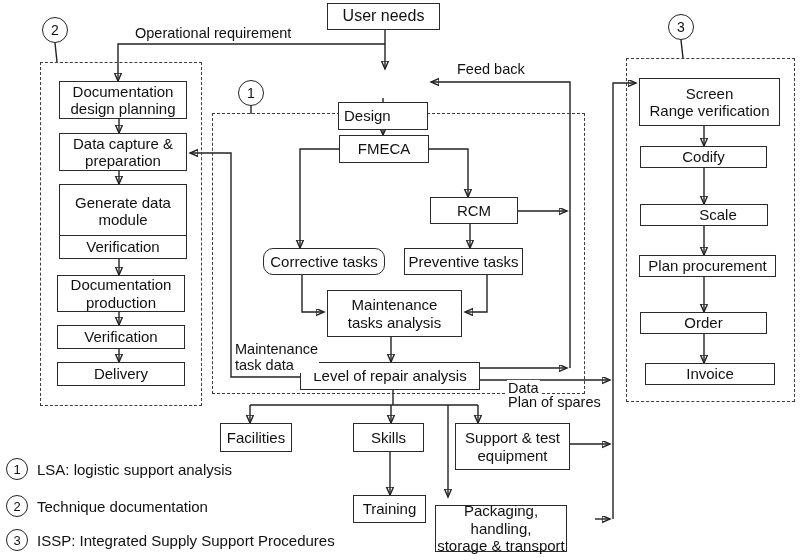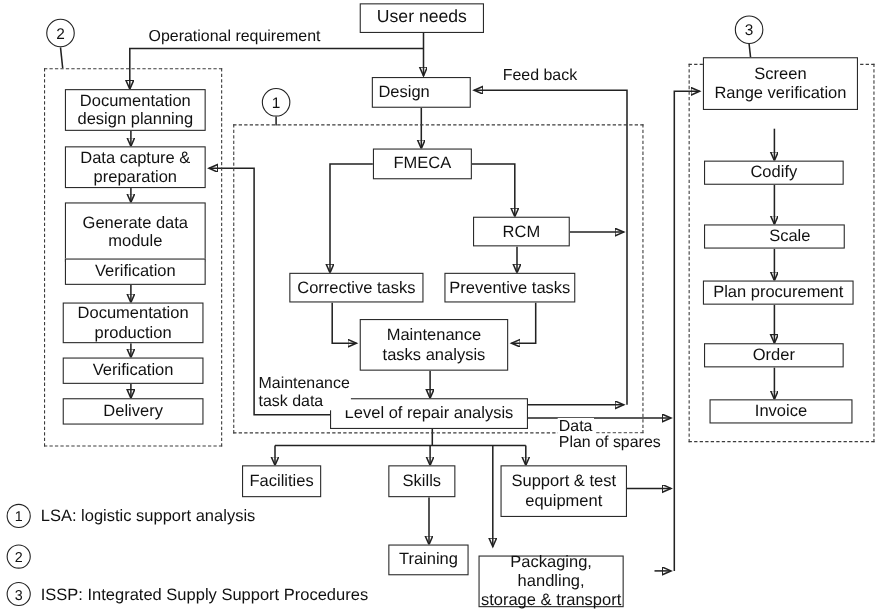--- a/index.html
+++ b/index.html
@@ -13,21 +13,21 @@
   .group {
     position:absolute; border:1.4px dashed #3c3c3c; z-index:2;
     background:transparent;
   }
   .node {
     position:absolute; border:1.5px solid #2b2b2b; background:#fff;
     display:flex; align-items:center; justify-content:center;
     text-align:center; font-size:15px; line-height:1.16;
     white-space:pre-line; z-index:3; box-sizing:border-box;
   }
-  .node.align-left { justify-content:flex-start; text-align:right; padding-left:5px; }
+  .node.align-left { justify-content:flex-start; text-align:right; padding-left:5px;margin-top:32px; }
   .node.big { font-size:16px; }
   .badge {
     position:absolute; width:26px; height:26px; border:1.5px solid #222;
     border-radius:50%; background:#fff; display:flex; align-items:center;
     justify-content:center; font-size:14px; z-index:4; box-sizing:border-box;
   }
   .note {
     position:absolute; font-size:14.5px; line-height:1.12; background:#fff;
     z-index:5; white-space:pre-line; padding:0 1px;
   }
@@ -106,33 +106,33 @@
       <div class="node" style="left: 59px; top: 184px; width: 128px; height: 54px;">Generate data
 module</div>
       <div class="node" style="left: 59px; top: 235px; width: 128px; height: 24px;">Verification</div>
       <div class="node" style="left: 57px; top: 275px; width: 128px; height: 37px;">Documentation
 production</div>
       <div class="node" style="left: 57px; top: 325px; width: 128px; height: 24px;">Verification</div>
       <div class="node" style="left: 57px; top: 362px; width: 128px; height: 24px;">Delivery</div>
       <div class="node align-left" style="left: 338px; top: 70px; width: 90px; height: 28px;">Design</div>
       <div class="node" style="left: 339px; top: 135px; width: 90px; height: 28px;">FMECA</div>
       <div class="node" style="left: 430px; top: 197px; width: 88px; height: 27px;">RCM</div>
-      <div class="node" style="left: 263px; top: 248px; width: 122px; height: 27px;">Corrective tasks</div>
+      <div class="node" style="left: 263px; top: 248px; width: 122px; height: 27px; border-radius: 10px;">Corrective tasks</div>
       <div class="node" style="left: 404px; top: 248px; width: 119px; height: 27px;">Preventive tasks</div>
       <div class="node" style="left: 327px; top: 290px; width: 135px; height: 47px;">Maintenance
 tasks analysis</div>
       <div class="node" style="left: 300px; top: 362px; width: 180px; height: 28px;">Level of repair analysis</div>
       <div class="node" style="left: 220px; top: 423px; width: 72px; height: 29px;">Facilities</div>
-      <div class="node" style="left: 353px; top: 423px; width: 61px; height: 29px;">Skills</div>
+      <div class="node" style="left: 353px; top: 423px; width: 71px; height: 29px;">Skills</div>
       <div class="node" style="left: 455px; top: 423px; width: 115px; height: 47px;">Support &amp; test
 equipment</div>
       <div class="node" style="left: 353px; top: 495px; width: 73px; height: 28px;">Training</div>
       <div class="node" style="left: 435px; top: 505px; width: 132px; height: 47px;">Packaging, handling,
 storage &amp; transport</div>
-      <div class="node" style="left: 639px; top: 52px; width: 141px; height: 48px;">Screen
+      <div class="node" style="left: 639px; top: 78px; width: 141px; height: 48px;">Screen
 Range verification</div>
       <div class="node" style="left: 640px; top: 146px; width: 127px; height: 22px;">Codify</div>
       <div class="node" style="left: 640px; top: 204px; width: 128px; height: 22px; padding-left: 28px;">Scale</div>
       <div class="node" style="left: 639px; top: 255px; width: 137px; height: 22px;">Plan procurement</div>
       <div class="node" style="left: 640px; top: 312px; width: 127px; height: 22px;">Order</div>
       <div class="node" style="left: 645px; top: 363px; width: 130px; height: 22px;">Invoice</div>
     </div>
   <div id="badge-layer">
       <div class="badge" style="left: 42px; top: 17px;">2</div>
       <div class="badge" style="left: 238px; top: 80px;">1</div>
@@ -146,19 +146,20 @@
       <div class="note" style="left: 507px; top: 380px;">Data</div>
       <div class="note" style="left: 507px; top: 394px;">Plan of spares</div>
     </div>
   <div id="legend-layer">
       <div class="legend-row" style="left: 6px; top: 458px;">
         <span class="legend-circle">1</span>
         <span>LSA: logistic support analysis</span>
       </div>
       <div class="legend-row" style="left: 6px; top: 495px;">
         <span class="legend-circle">2</span>
+        <span>Technique documentation</span>
       </div>
       <div class="legend-row" style="left: 6px; top: 529px;">
         <span class="legend-circle">3</span>
         <span>ISSP: Integrated Supply Support Procedures</span>
       </div>
     </div>
 </div>
 
 </body></html>

